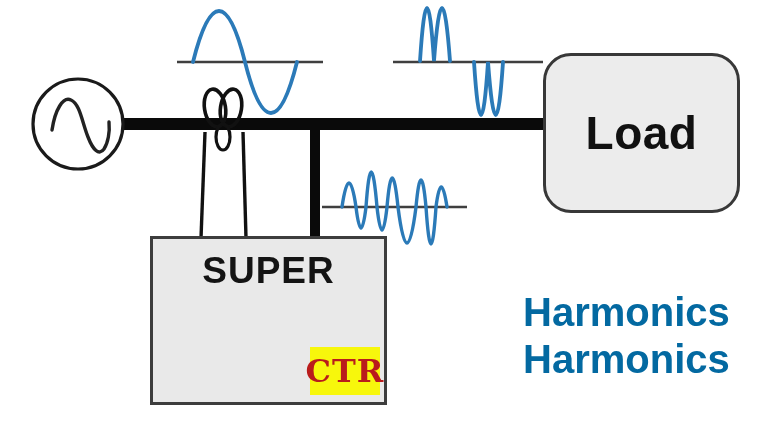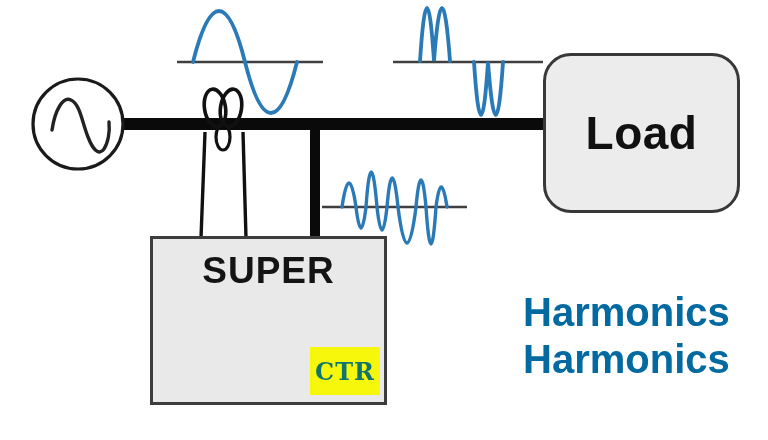--- a/index.html
+++ b/index.html
@@ -22,22 +22,22 @@
   }
   .sense-label{
     margin-top:10px;text-align:center;font-size:37px;font-weight:bold;
     color:#141414;line-height:43px;letter-spacing:1px;
   }
   .ctr-badge{
     position:absolute;left:310px;top:347px;width:70px;height:48px;
     background:#f7f70c;display:flex;align-items:center;justify-content:center;
   }
   .ctr-label{
-    font-family:"DejaVu Serif",serif;font-weight:bold;font-size:24px;
-    color:#0f766e;letter-spacing:1px;
+    font-family:"DejaVu Serif",serif;font-weight:bold;font-size:32px;
+    color:#b91c1c;letter-spacing:1px;
   }
   .caption{
     position:absolute;left:505px;top:289px;width:240px;
     font-size:40px;font-weight:bold;color:#0369a1;line-height:47px;margin-left:18px;
   }
 </style>
 </head>
 <body>
 
 <div class="canvas">

